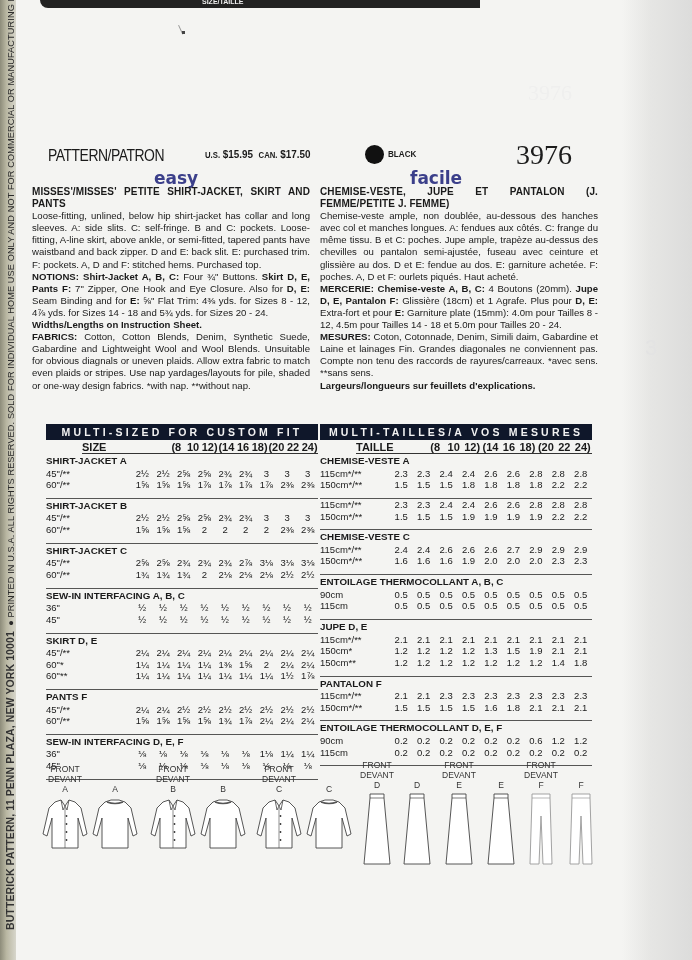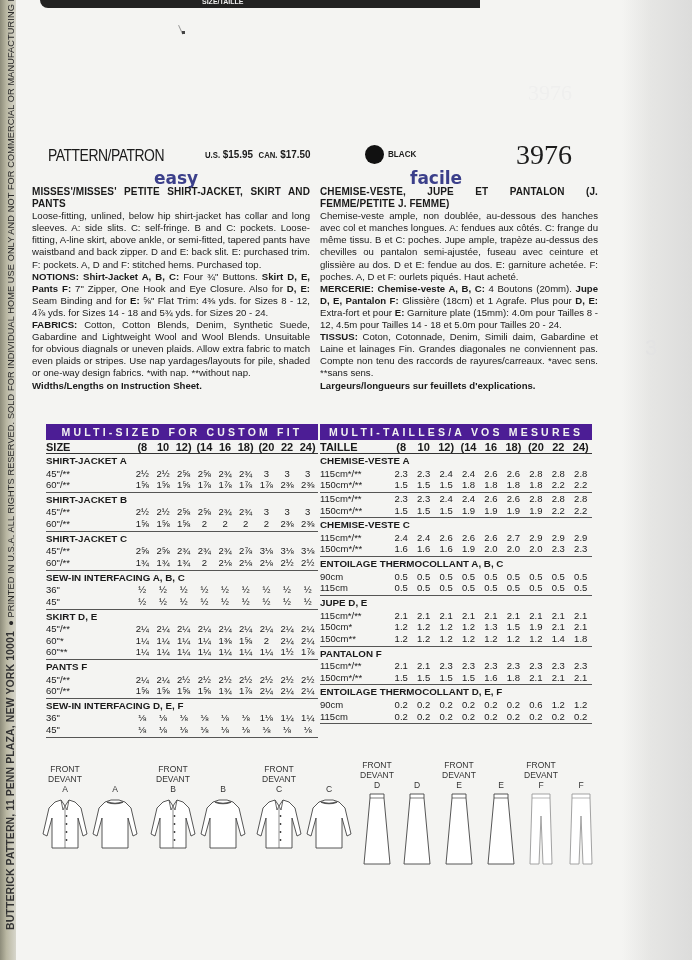--- a/index.html
+++ b/index.html
@@ -74,31 +74,31 @@
     .col.fr { left: 320px; }
     .col .title { font-weight: bold; font-size: 10px; letter-spacing: 0.1px; }
     .col p { margin: 0; }
     .col b { font-weight: bold; }
 
     
     .tbl { position: absolute; top: 424px; width: 272px; font-size: 9.5px; }
     .tbl.en { left: 46px; }
     .tbl.fr { left: 320px; width: 272px; }
     .tbl-banner {
-      background: #4c1d95; color: #f2f2f2; height: 16px; text-align: center;
+      background: #0f172a; color: #f2f2f2; height: 16px; text-align: center;
       font-weight: bold; font-size: 10.5px; letter-spacing: 3.2px; line-height: 16px;
     }
     .tbl-row { display: flex; height: 11.7px; line-height: 11.7px; }
     .tbl-row .lbl { width: 86px; flex: none; }
     .tbl-row .cells { flex: 1; display: flex; }
     .tbl-row .cells span { flex: 1; text-align: center; }
     .tbl.fr .tbl-row .lbl { width: 70px; }
-    .size-row { font-weight: bold; font-size: 11px; height: 14px; line-height: 14px; border-bottom: 1px solid #333; }
+    .size-row { font-weight: bold; font-size: 11px; height: 14px; line-height: 14px; border-bottom: 1px solid #333; margin-left: 36px; }
     .group-title { font-weight: bold; font-size: 9.8px; height: 13.5px; line-height: 14px; }
-    .group { border-bottom: 1px solid #555; padding-bottom: 1px; }
+    .group { border-bottom: 1px solid #555; padding-bottom: 7px; }
 
     
     .views { position: absolute; top: 764px; left: 41px; width: 540px; height: 110px; }
     .view { position: absolute; top: 0; text-align: center; font-size: 8.5px; color: #333; line-height: 10px; }
     .view .cap { height: 20px; }
     .view .letter { height: 12px; }
     .view svg { display: block; margin: 0 auto; }
 
     .faint-num { position: absolute; left: 645px; top: 335px; font-size: 22px; color: #e3e3e3; }
     .faint-3976 { position: absolute; left: 528px; top: 80px; font-family: "Liberation Serif", serif; font-size: 22px; color: #ececec; }
@@ -144,44 +144,44 @@
     <b>NOTIONS:</b>
     <b>Shirt-Jacket A, B, C:</b>
     <span>Four ¾" Buttons.</span>
     <b>Skirt D, E, Pants F:</b>
     <span>7" Zipper, One Hook and Eye Closure. Also for</span>
     <b>D, E:</b>
     <span>Seam Binding and for</span>
     <b>E:</b>
     <span>⅝" Flat Trim: 4⅜ yds. for Sizes 8 - 12, 4⅞ yds. for Sizes 14 - 18 and 5¾ yds. for Sizes 20 - 24.</span>
   </p>
+  <p><b>Widths/Lengths on Instruction Sheet.</b></p>
   <p>
     <b>FABRICS:</b>
     <span>Cotton, Cotton Blends, Denim, Synthetic Suede, Gabardine and Lightweight Wool and Wool Blends. Unsuitable for obvious diagnals or uneven plaids. Allow extra fabric to match even plaids or stripes. Use nap yardages/layouts for pile, shaded or one-way design fabrics. *with nap. **without nap.</span>
   </p>
-  <p><b>Widths/Lengths on Instruction Sheet.</b></p>
 </div>
 
 <div class="col fr">
   <p class="title">CHEMISE-VESTE, JUPE ET PANTALON (J. FEMME/PETITE J. FEMME)</p>
   <p>Chemise-veste ample, non doublée, au-dessous des hanches avec col et manches longues. A: fendues aux côtés. C: frange du même tissu. B et C: poches. Jupe ample, trapèze au-dessus des chevilles ou pantalon semi-ajustée, fuseau avec ceinture et glissière au dos. D et E: fendue au dos. E: garniture achetée. F: poches. A, D et F: ourlets piqués. Haut acheté.</p>
   <p>
     <b>MERCERIE:</b>
     <b>Chemise-veste A, B, C:</b>
     <span>4 Boutons (20mm).</span>
     <b>Jupe D, E, Pantalon F:</b>
     <span>Glissière (18cm) et 1 Agrafe. Plus pour</span>
     <b>D, E:</b>
     <span>Extra-fort et pour</span>
     <b>E:</b>
     <span>Garniture plate (15mm):</span>
     <span>4.0m pour Tailles 8 - 12, 4.5m pour Tailles 14 - 18 et 5.0m pour Tailles 20 - 24.</span>
   </p>
   <p>
-    <b>TISSUS:</b>
+    <b>MESURES:</b>
     <span>Coton, Cotonnade, Denim, Simili daim, Gabardine et Laine et lainages Fin. Grandes diagonales ne conviennent pas. Compte non tenu des raccords de rayures/carreaux. *avec sens. **sans sens.</span>
   </p>
   <p><b>Largeurs/longueurs sur feuillets d'explications.</b></p>
 </div>
 
 <div class="tbl en">
     <div class="tbl-banner">MULTI-SIZED FOR CUSTOM FIT</div>
     <div class="tbl-row size-row">
     <span class="lbl">SIZE</span>
     <span class="cells">

